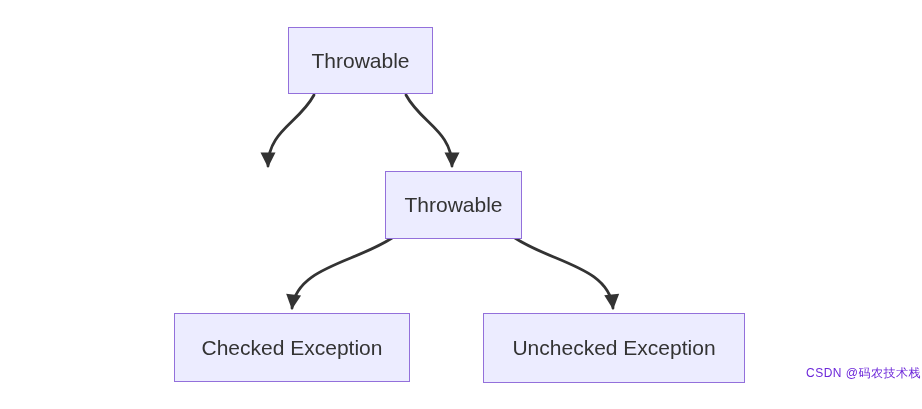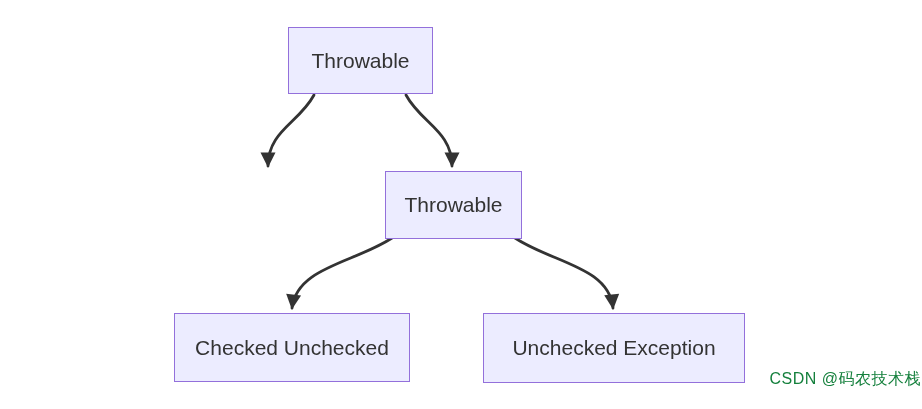--- a/index.html
+++ b/index.html
@@ -43,23 +43,23 @@
     text-align: center;
   }
   .node-throwable { left: 288px; top: 27px;  width: 145px; height: 67px; }
   .node-error     { left: 226px; top: 171px; width: 85px;  height: 68px; }
   .node-exception { left: 385px; top: 171px; width: 137px; height: 68px; }
   .node-checked   { left: 174px; top: 313px; width: 236px; height: 69px; }
   .node-unchecked { left: 483px; top: 313px; width: 262px; height: 70px; text-align: center; }
   .watermark {
     position: absolute;
     right: 1px;
-    bottom: 6px;
-    color: #15803d;
-    font-size: 16px;
+    bottom: 14px;
+    color: #6d28d9;
+    font-size: 12px;
     letter-spacing: 0.5px;
     white-space: nowrap;
   }
 </style>
 </head>
 <body>
 
 <div class="canvas">
 
   <svg class="edges" viewBox="0 0 922 409" xmlns="http://www.w3.org/2000/svg">
@@ -77,21 +77,21 @@
   <div class="node node-throwable">
     <span>Throwable</span>
   </div>
 
 
   <div class="node node-exception">
     <span>Throwable</span>
   </div>
 
   <div class="node node-checked">
-    <span>Checked Unchecked</span>
+    <span>Checked Exception</span>
   </div>
 
   <div class="node node-unchecked">
     <span>Unchecked Exception</span>
   </div>
 
   <div class="watermark">CSDN @码农技术栈</div>
 
 </div>
 

